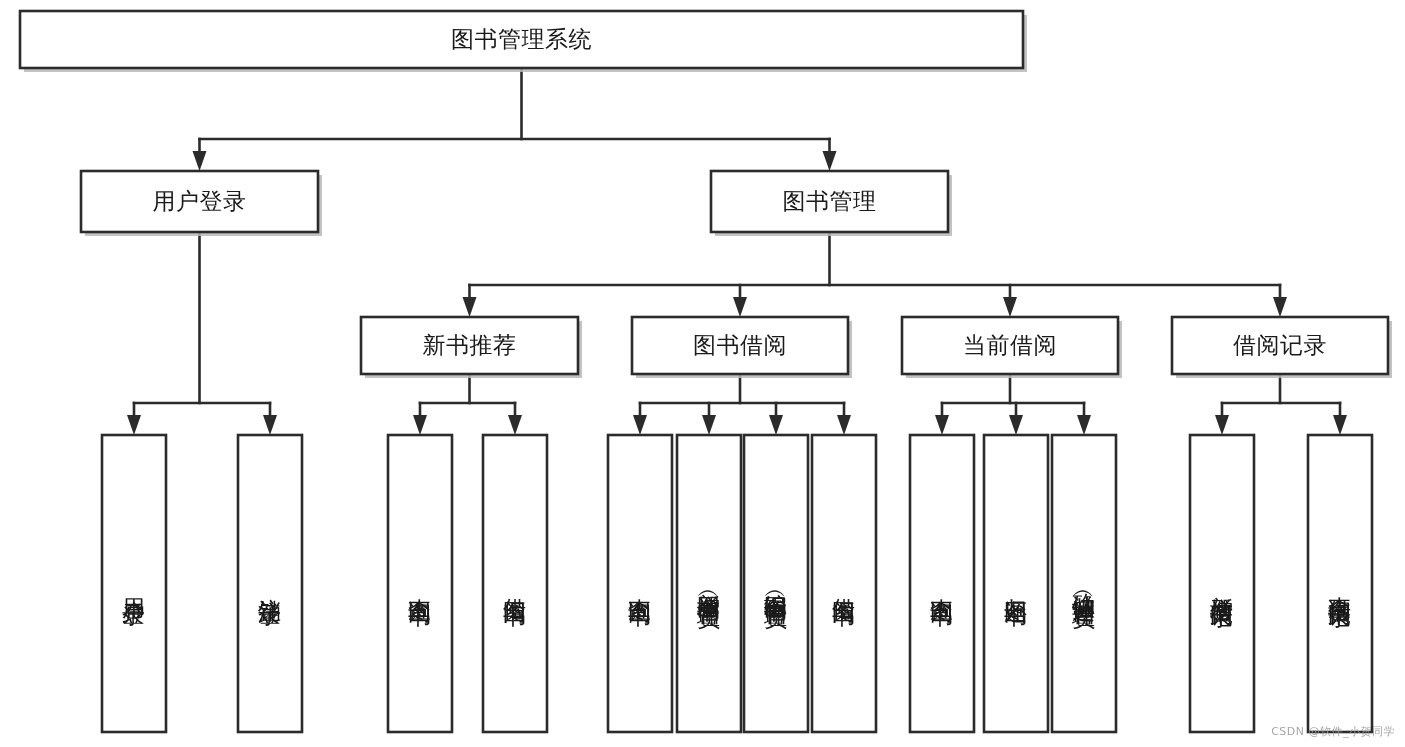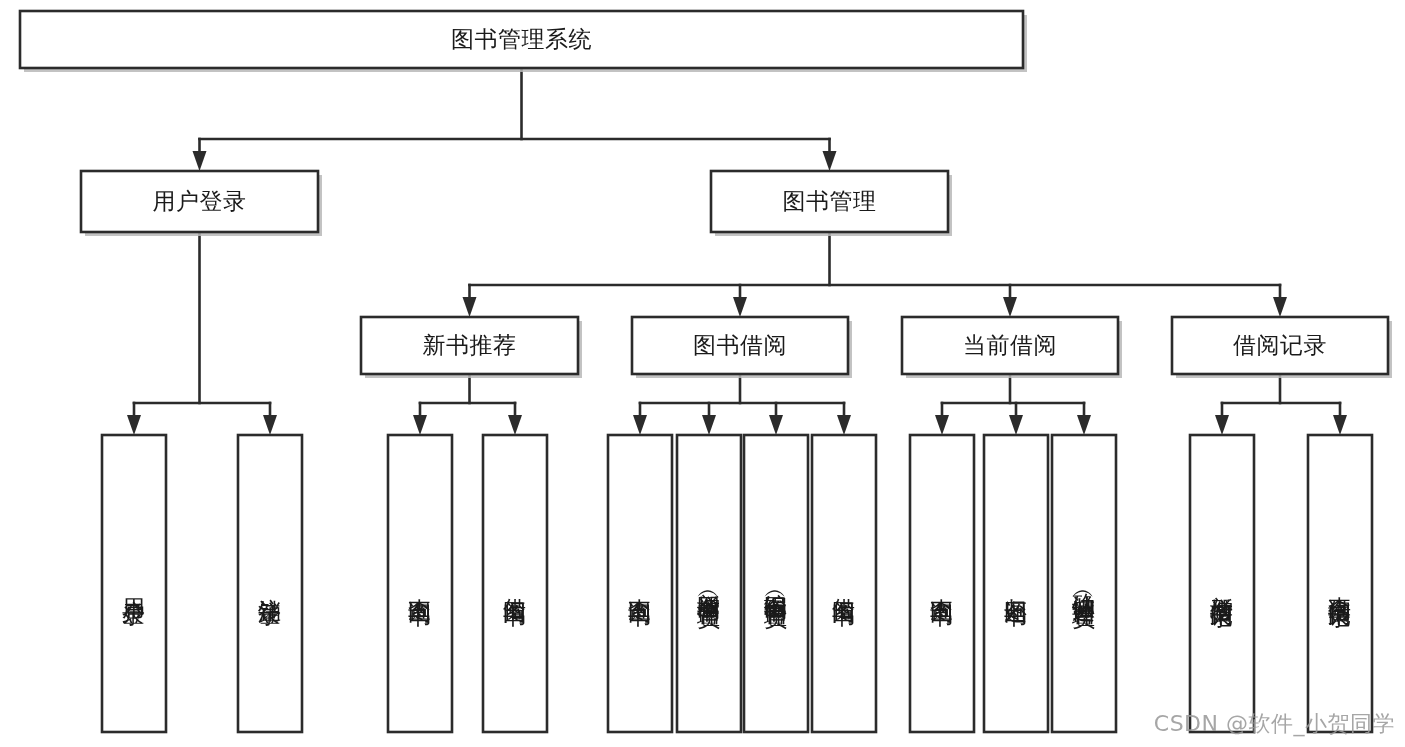--- a/index.html
+++ b/index.html
@@ -71,21 +71,21 @@
     justify-content: center;
     white-space: nowrap;
     pointer-events: none;
     user-select: none;
   }
   .watermark {
     position: absolute;
     right: 10px;
     bottom: 8px;
     font-family: "DejaVu Sans", "Liberation Sans", sans-serif;
-    font-size: 22px;
+    font-size: 11px;
     color: #9a9a9a;
     opacity: 0.88;
     white-space: nowrap;
     letter-spacing: 0.5px;
   }
 </style>
 </head>
 <body>
 
 <div id="diagram-root">

